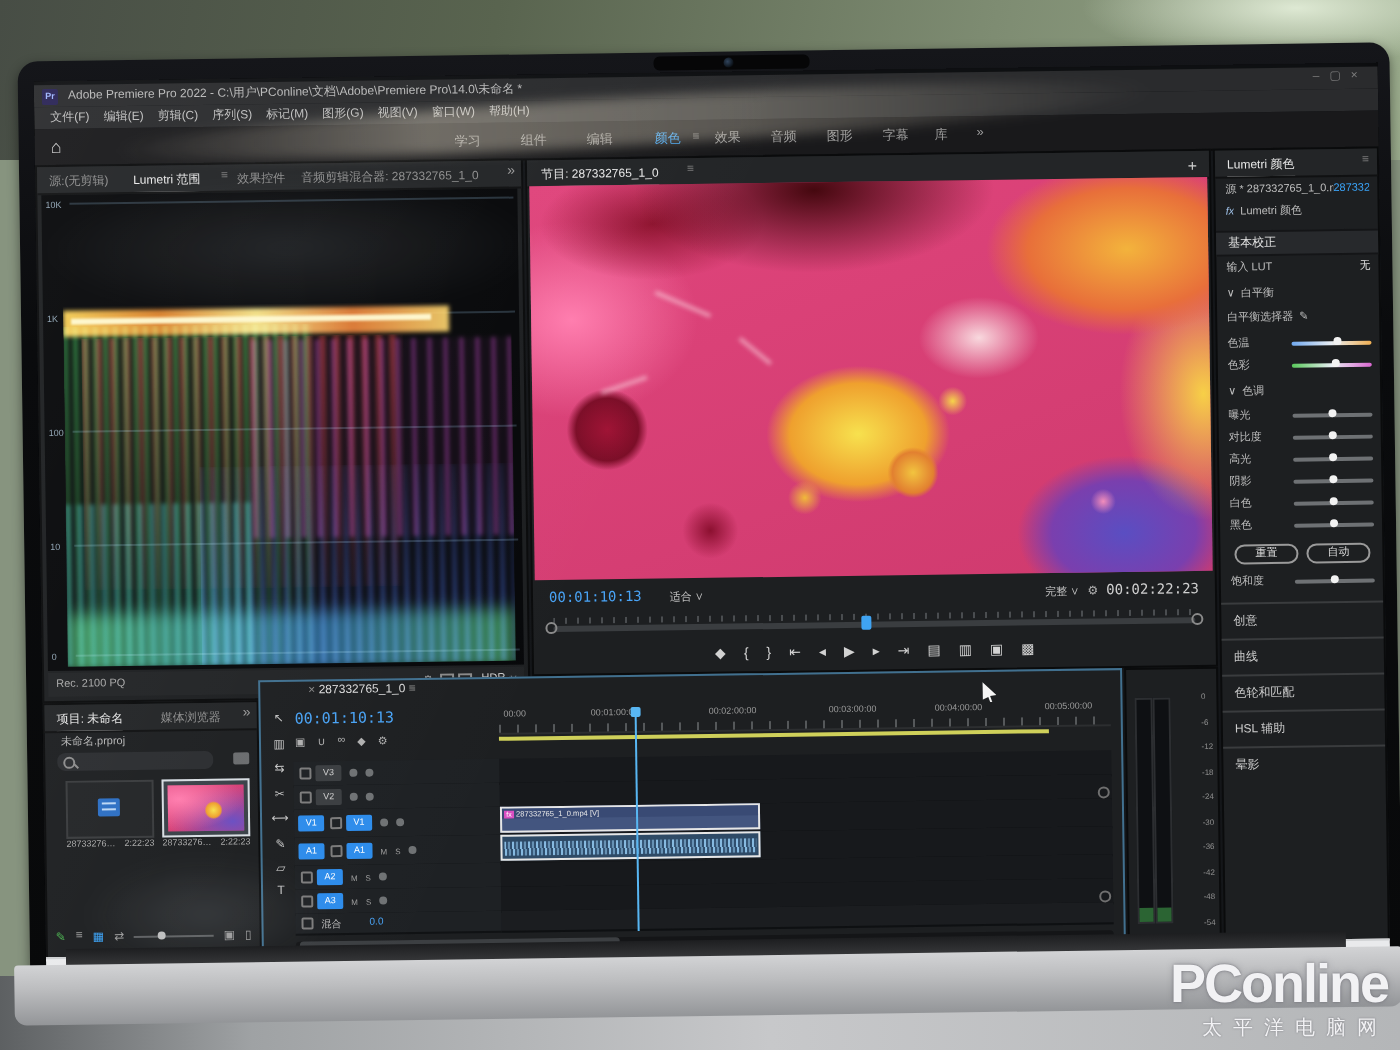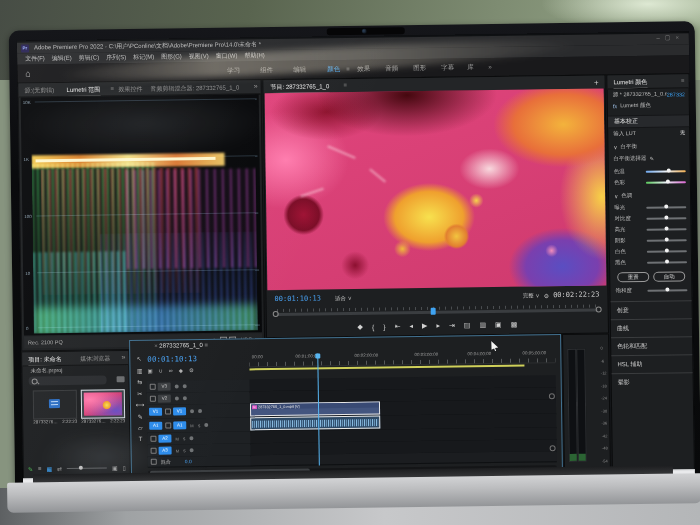--- a/index.html
+++ b/index.html
@@ -659,13 +659,15 @@
       <div class="abs glare g2"></div>
       <div class="abs glare g3"></div>
       <div class="abs glare gfull"></div>
     </div>
   </div>
   <div class="abs hinge"></div>
   <div class="abs base"></div>
 </div>
 
 <div class="abs wm">
+  <div class="wm1">PConline</div>
+  <div class="wm2">太平洋电脑网</div>
 </div>
 
 </body></html>

